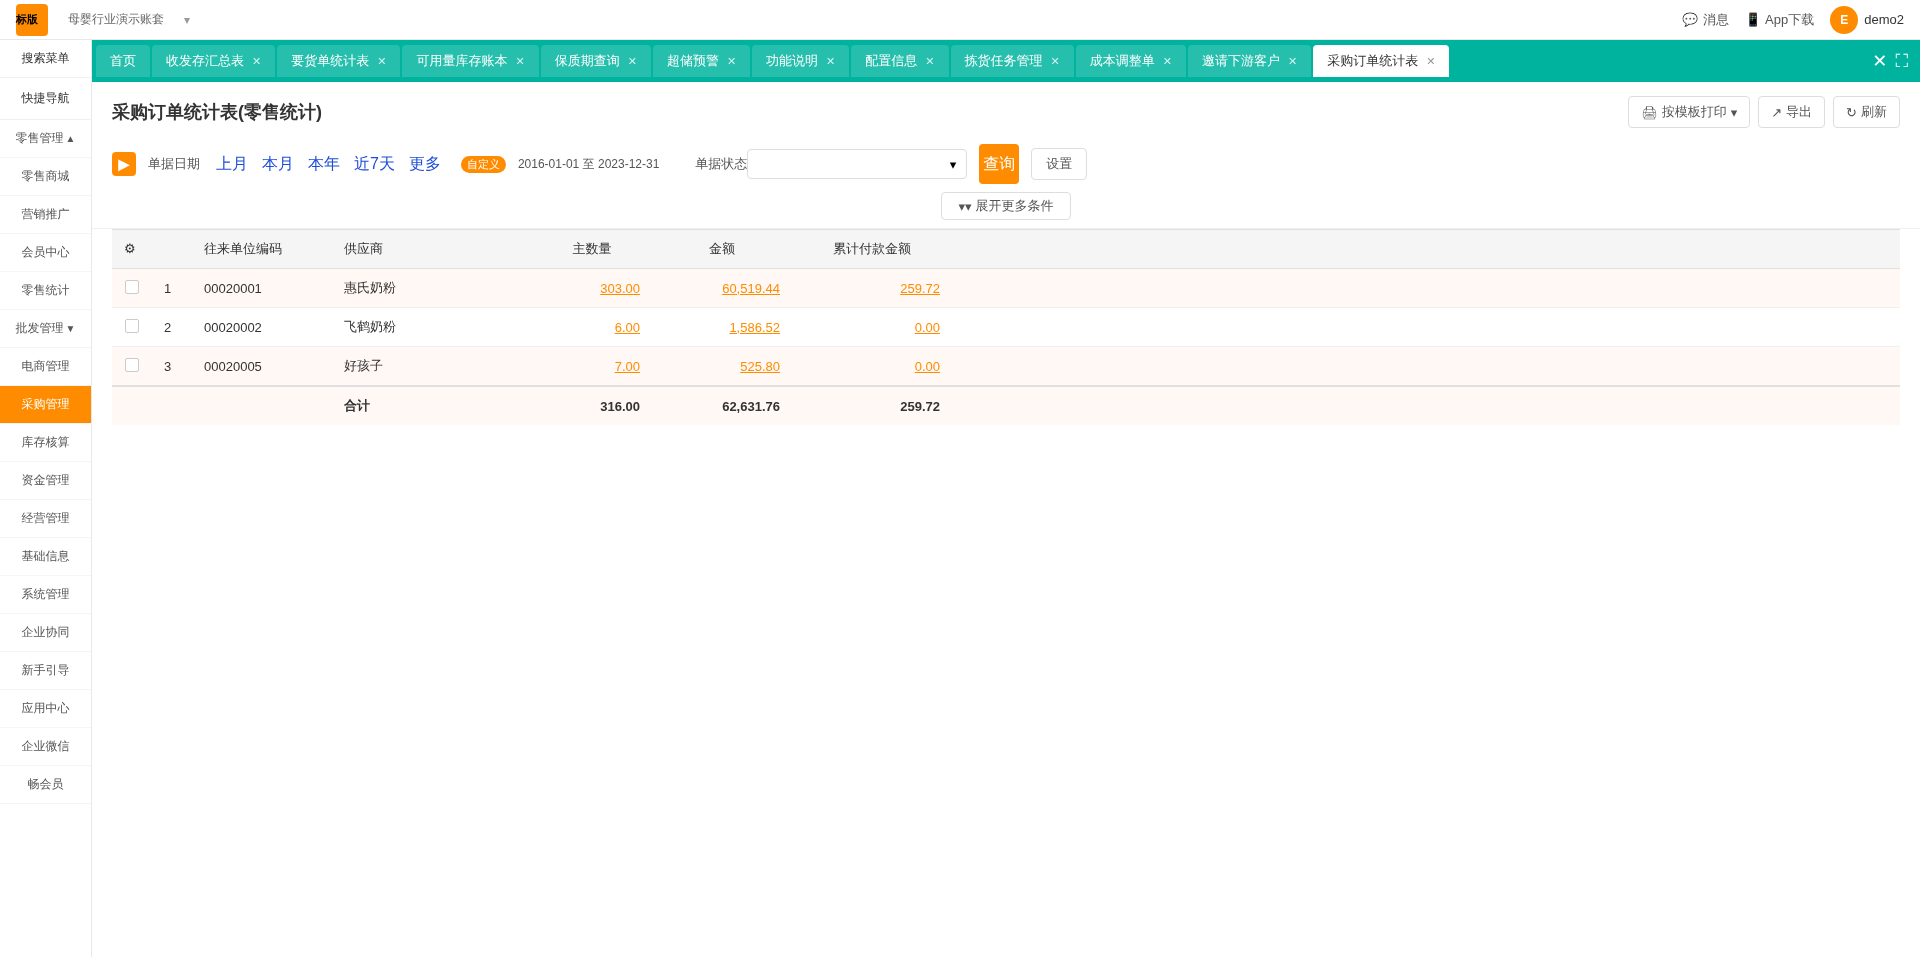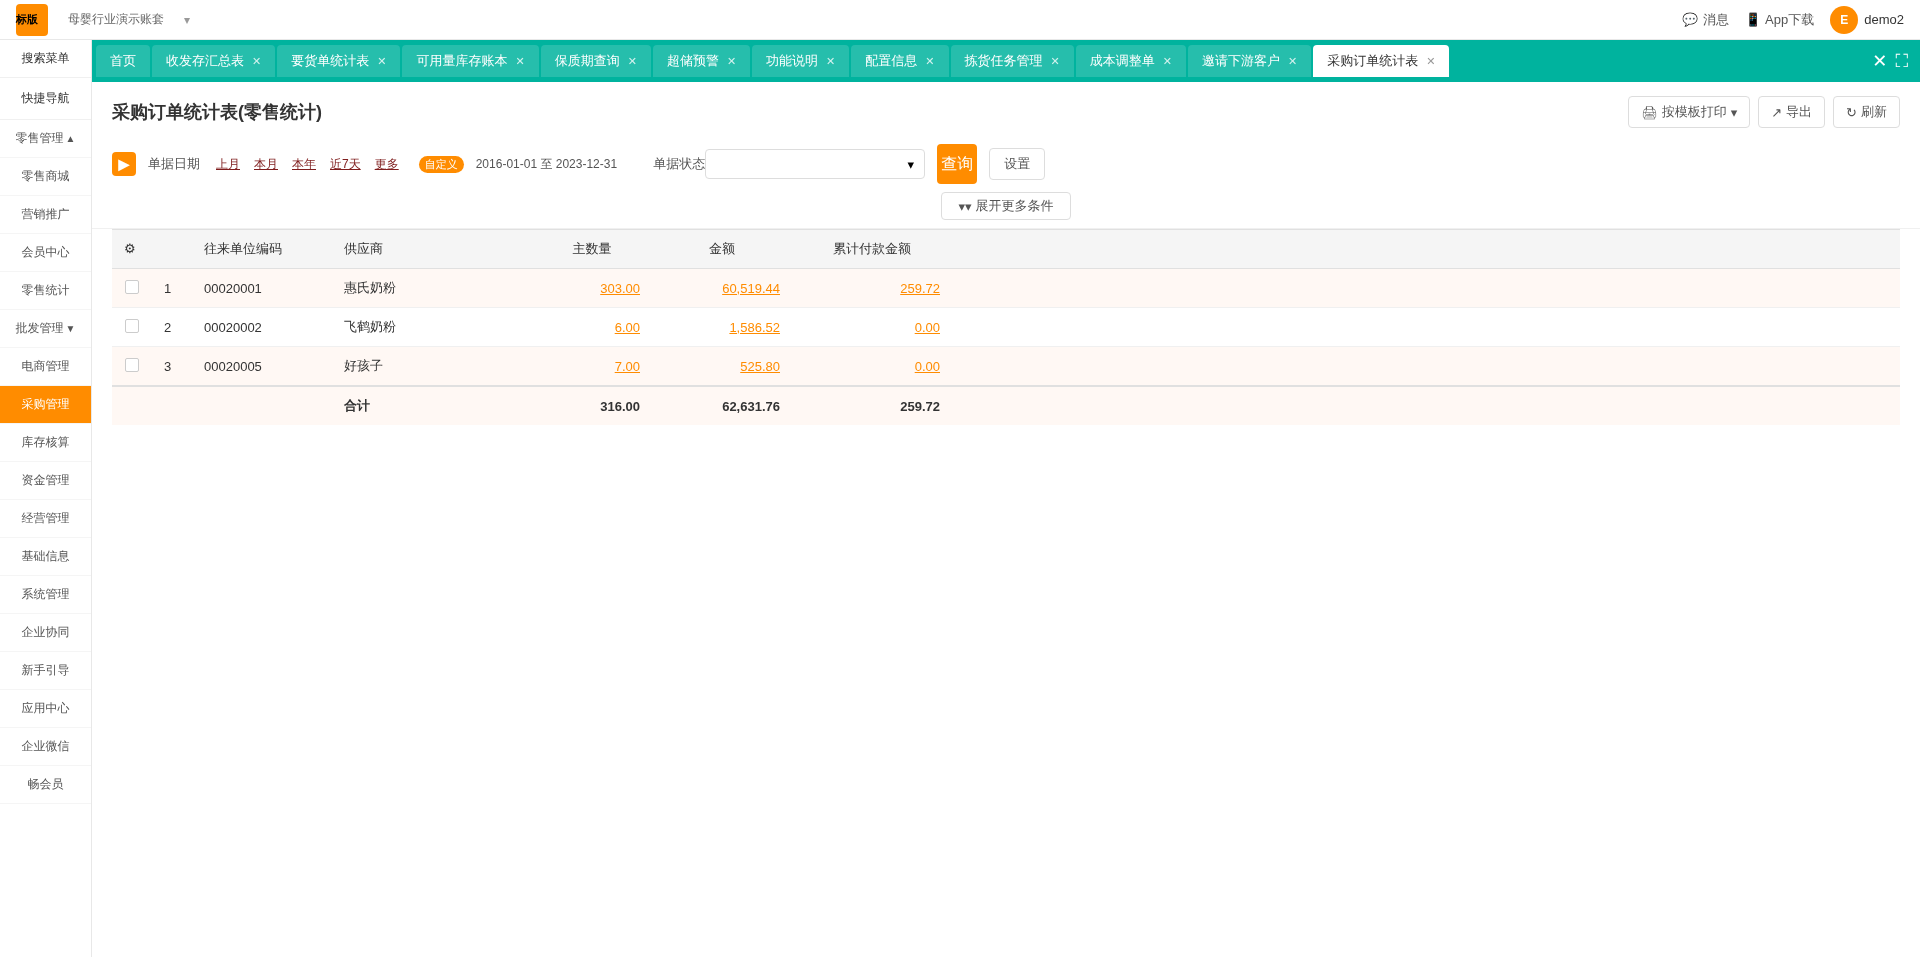--- a/index.html
+++ b/index.html
@@ -56,21 +56,21 @@
     .btn-print { display: flex; align-items: center; gap: 4px; padding: 6px 12px; border: 1px solid #ddd; background: #fff; color: #555; font-size: 13px; cursor: pointer; border-radius: 4px; }
     .btn-export { display: flex; align-items: center; gap: 4px; padding: 6px 12px; border: 1px solid #ddd; background: #fff; color: #555; font-size: 13px; cursor: pointer; border-radius: 4px; }
     .btn-refresh { display: flex; align-items: center; gap: 4px; padding: 6px 12px; border: 1px solid #ddd; background: #fff; color: #555; font-size: 13px; cursor: pointer; border-radius: 4px; }
 
     
     .filter-area { padding: 8px 20px; border-bottom: 1px solid #f0f0f0; }
     .filter-row { display: flex; align-items: center; gap: 12px; flex-wrap: wrap; }
     .filter-toggle { width: 24px; height: 24px; background: #ff8c00; color: #fff; border: none; border-radius: 4px; cursor: pointer; display: flex; align-items: center; justify-content: center; font-size: 14px; font-weight: bold; flex-shrink: 0; }
     .filter-label { font-size: 13px; color: #555; white-space: nowrap; }
     .filter-date-shortcuts { display: flex; gap: 6px; align-items: center; }
-    .date-shortcut { font-size: 12px; color: #7f1d1d; cursor: pointer; padding: 2px 4px; text-decoration: underline; }
+    .date-shortcut { font-size: 16px; color: #1d4ed8; cursor: pointer; padding: 2px 4px; }
     .date-range { font-size: 12px; color: #555; }
     .custom-badge { background: #ff8c00; color: #fff; font-size: 11px; padding: 1px 6px; border-radius: 10px; margin-left: 4px; }
     .filter-field { display: flex; align-items: center; gap: 0; }
     .filter-select { border: 1px solid #ddd; border-radius: 4px; padding: 4px 10px; font-size: 13px; height: 30px; min-width: 200px; display: flex; align-items: center; justify-content: space-between; cursor: pointer; background: #fff; }
     .filter-product { border: 1px solid #ddd; border-radius: 4px; padding: 4px 10px; font-size: 13px; height: 30px; min-width: 280px; }
     .btn-search { background: #ff8c00; color: #fff; border: none; border-radius: 4px; padding: 6px 4px; font-size: 16px; cursor: pointer; height: 40px; }
     .btn-settings { border: 1px solid #ddd; background: #fff; color: #555; border-radius: 4px; padding: 6px 14px; font-size: 13px; cursor: pointer; height: 32px; }
     .expand-more { display: flex; align-items: center; justify-content: center; margin-top: 8px; }
     .expand-btn { color: #555; font-size: 13px; cursor: pointer; display: flex; align-items: center; gap: 4px; border: 1px solid #ddd; border-radius: 4px; padding: 4px 16px; background: #fff; }
 

